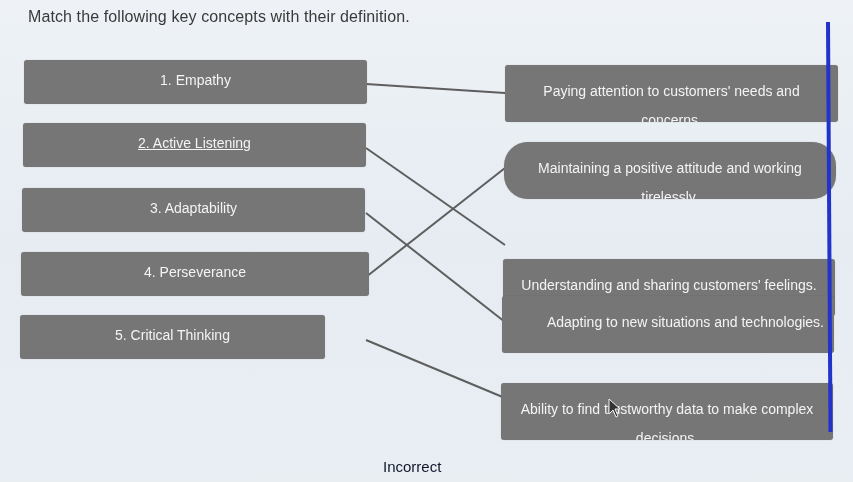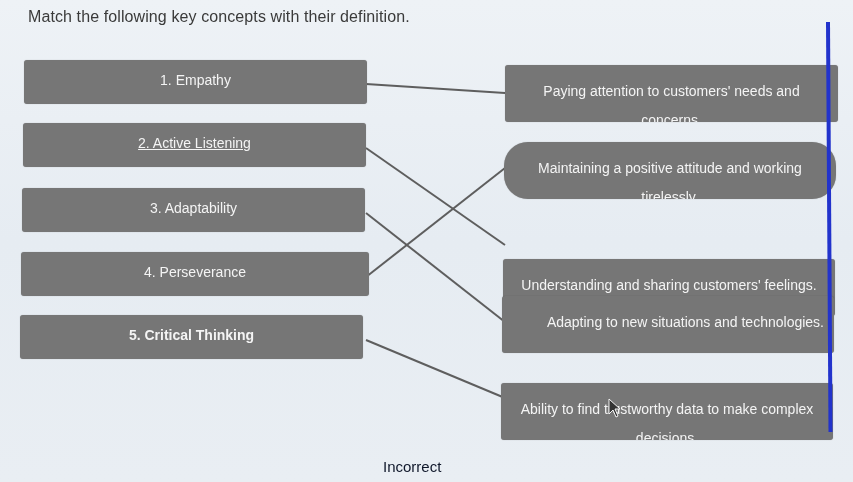--- a/index.html
+++ b/index.html
@@ -94,21 +94,21 @@
 </div>
 <div class="box left-box" style="left:23px; top:123px; width:343px;text-decoration:underline;">
   <span>2. Active Listening</span>
 </div>
 <div class="box left-box" style="left:22px; top:188px; width:343px;">
   <span>3. Adaptability</span>
 </div>
 <div class="box left-box" style="left:21px; top:252px; width:348px;">
   <span>4. Perseverance</span>
 </div>
-<div class="box left-box" style="left:20px; top:315px; width:343px;font-weight:bold;">
+<div class="box left-box" style="left:20px; top:315px; width:305px;">
   <span>5. Critical Thinking</span>
 </div>
 
 <div class="box right-box" style="left:505px; top:65px; width:333px;">
   <span>Paying attention to customers' needs and concerns.</span>
 </div>
 <div class="box right-box" style="left:504px; top:142px; width:332px;border-radius:24px;">
   <span>Maintaining a positive attitude and working tirelessly.</span>
 </div>
 <div class="box right-box" style="left:503px; top:219px; width:332px;margin-top:40px;">

